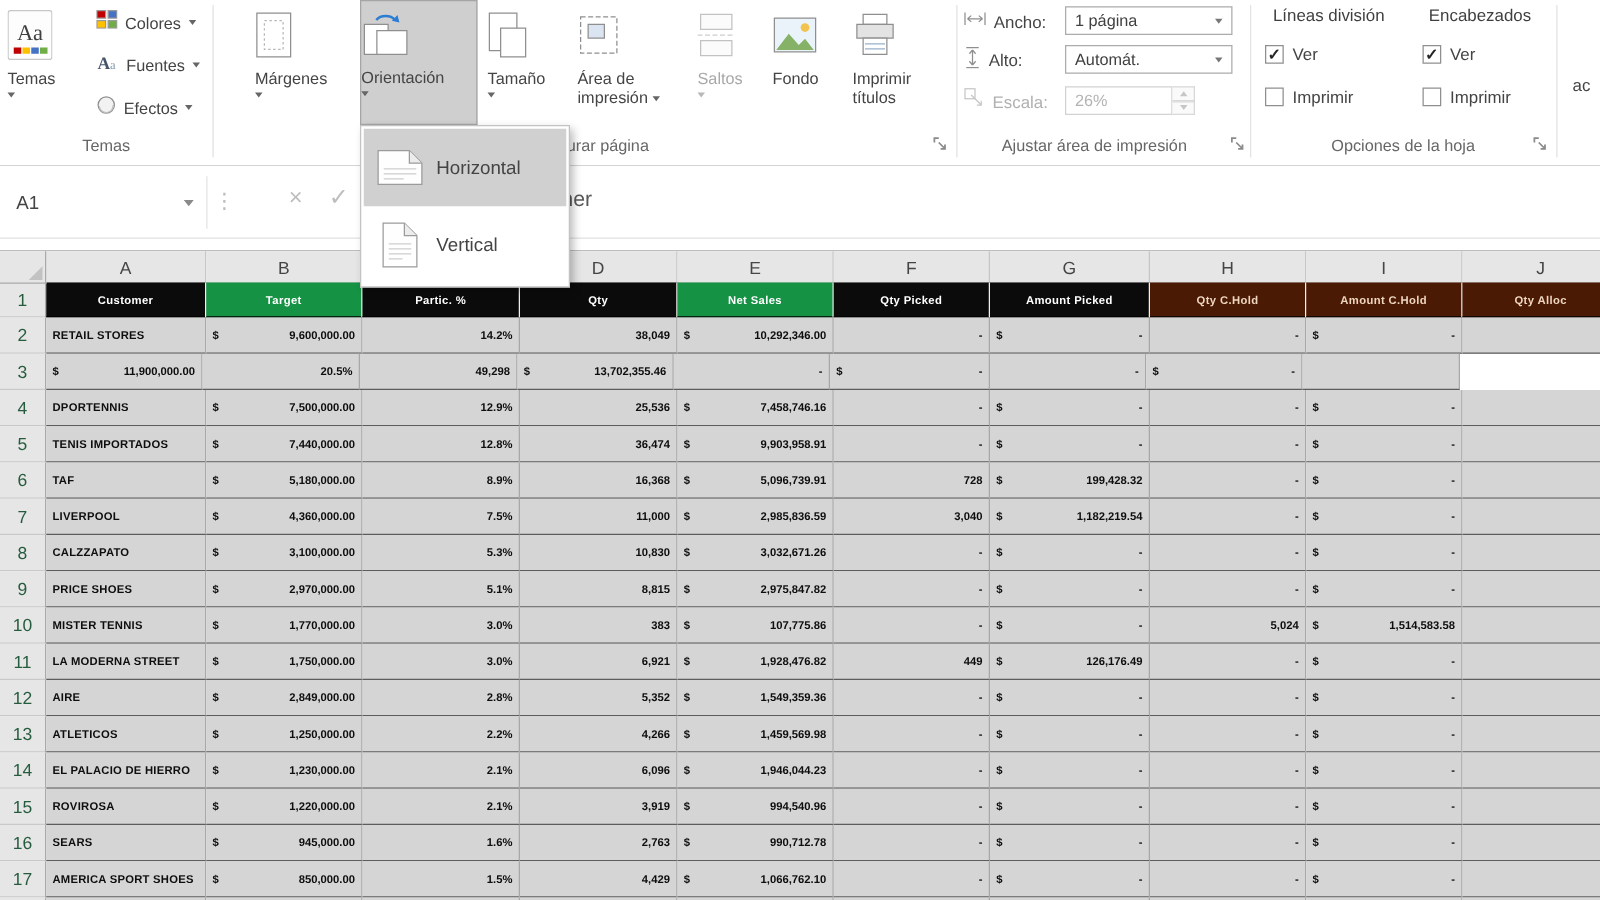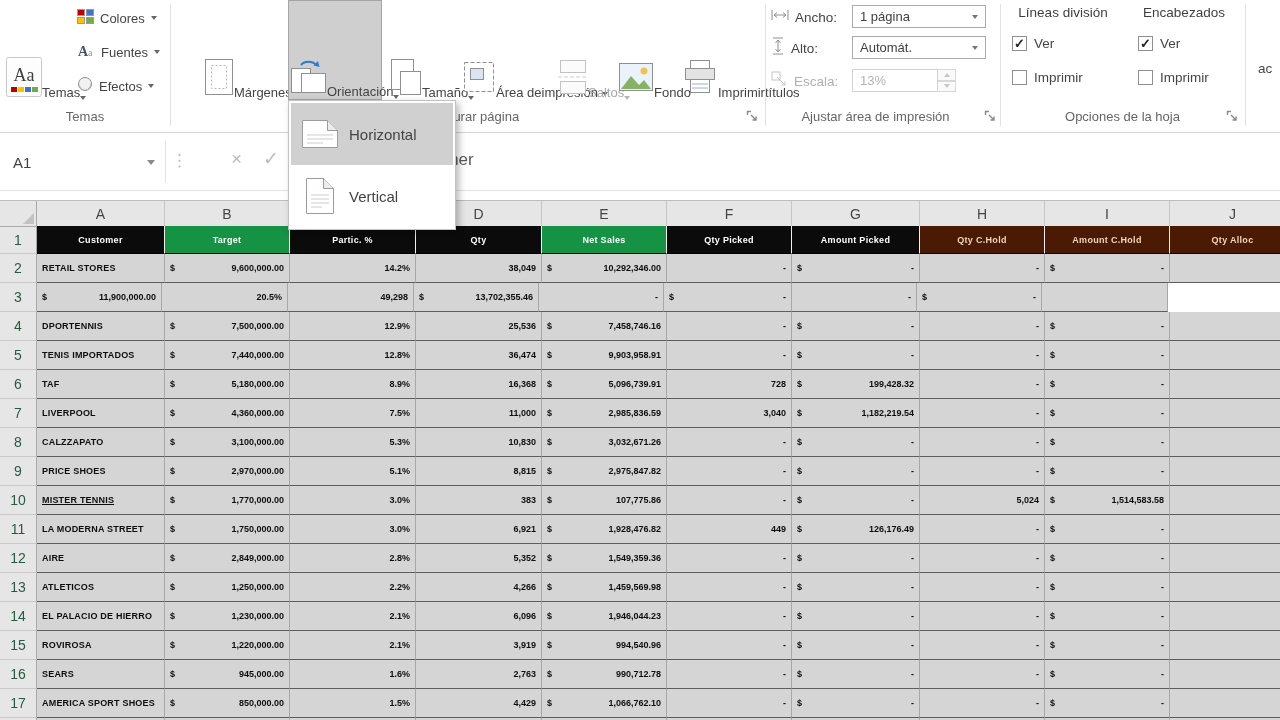--- a/index.html
+++ b/index.html
@@ -6,21 +6,21 @@
   html,body { width:1280px; height:720px; overflow:hidden; background:#fff;
     font-family:"Liberation Sans", sans-serif; }
   #app { position:absolute; inset:0; width:1280px; height:720px; }
 
   
   .ribbon { position:absolute; top:0; left:0; width:1280px; height:133px; background:#fff; border-bottom:1px solid #d4d4d4; }
   .vsep { position:absolute; top:4px; height:122px; width:1px; background:#e2e2e2; }
   .grouplabel { position:absolute; top:109px; height:20px; text-align:center; font-size:13px; color:#666; white-space:nowrap; overflow:hidden; }
   .launcher { position:absolute; top:109px; width:14px; height:14px; cursor:pointer; }
 
-  .bigbtn { position:absolute; top:2px; height:98px; display:flex; flex-direction:row; align-items:flex-end; cursor:pointer; }
+  .bigbtn { position:absolute; top:2px; height:98px; display:flex; flex-direction:column; align-items:flex-start; cursor:pointer; }
   .bigbtn .bicon { height:46px; display:flex; align-items:center; justify-content:center; margin-top:3px; }
   .blabel { font-size:13px; color:#444; margin-top:4px; line-height:15px; text-align:center; white-space:nowrap; }
   .caret { width:0; height:0; border-left:3.5px solid transparent; border-right:3.5px solid transparent; border-top:4px solid #666; margin-top:4px; display:inline-block; }
   .caret.inline { margin:0 0 1px 4px; }
   .bigbtn.pressed { top:0; height:100px; background:#cfcfcf; border:1px solid #a5a5a5; }
   .bigbtn.disabled .blabel { color:#a8a8a8; }
   .bigbtn.disabled .caret { border-top-color:#b8b8b8; }
 
   .smallbtn { position:absolute; height:28px; display:flex; align-items:center; gap:6px; padding:0 5px; cursor:pointer; }
   .slabel { font-size:13px; color:#444; }
@@ -244,21 +244,21 @@
     <div class="crow" style="left:771px;top:69px">
       <span>
         <svg width="17" height="17">
             <rect x="1" y="1" width="8" height="8" fill="none" stroke="#c6c6c6"></rect>
             <path d="M6 6 l8 8 M14 10.5 v3.5 h-3.5" stroke="#c6c6c6" fill="none"></path>
           </svg>
       </span>
       <span class="clabel gray">Escala:</span>
     </div>
     <div class="spin" style="left:852px;top:69px">
-      <span class="spinval">13%</span>
+      <span class="spinval">26%</span>
       <span class="spinarrows">
           <span class="up">
             <i></i>
           </span>
           <span class="dn">
             <i></i>
           </span>
         </span>
     </div>
     <div class="vsep" style="left:1000px"></div>
@@ -545,21 +545,21 @@
           </div>
           <div class="cell num" style="width: 125px;">-</div>
           <div class="cell money" style="width: 125px;">
             <span>$</span>
             <span>-</span>
           </div>
           <div class="cell num" style="width: 126px;"></div>
         </div>
         <div class="grow" style="height: 29px;">
           <div class="rowhead">10</div>
-          <div class="cell name" style="width: 128px; text-decoration: underline;">MISTER TENNIS</div>
+          <div class="cell name" style="width: 128px;">MISTER TENNIS</div>
           <div class="cell money" style="width: 125px;">
             <span>$</span>
             <span>1,770,000.00</span>
           </div>
           <div class="cell num" style="width: 126px;">3.0%</div>
           <div class="cell num" style="width: 126px; text-align: center;">383</div>
           <div class="cell money" style="width: 125px;">
             <span>$</span>
             <span>107,775.86</span>
           </div>

